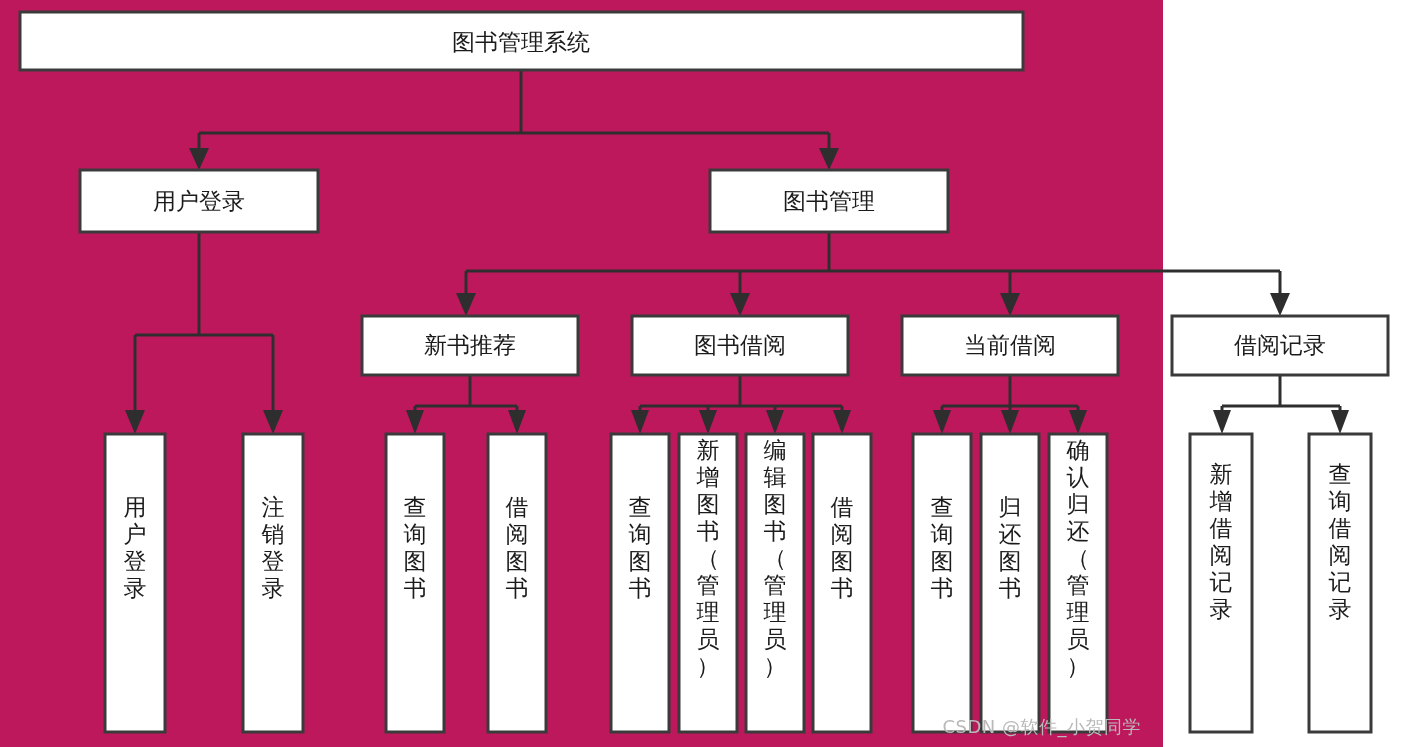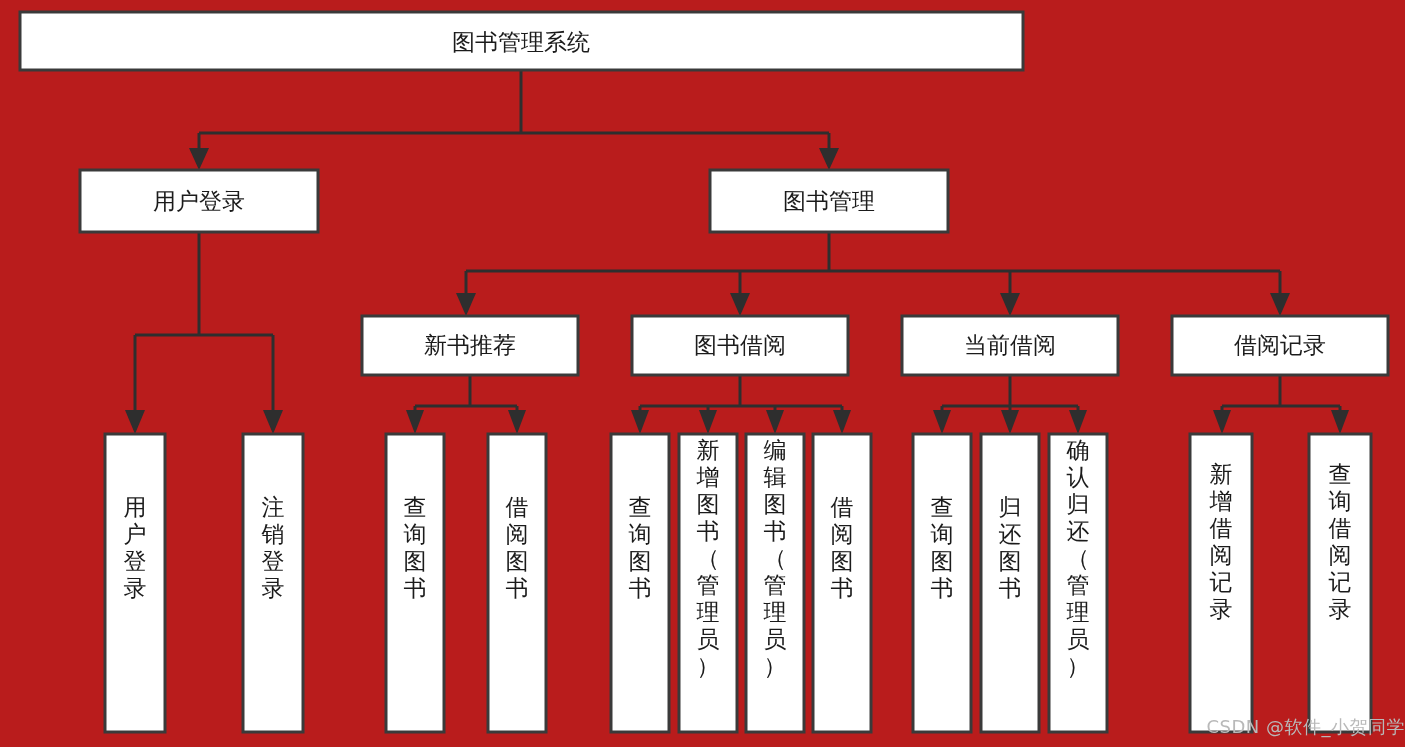--- a/index.html
+++ b/index.html
@@ -8,23 +8,23 @@
     background: #ffffff;
   }
   body {
     width: 1405px;
     height: 747px;
     font-family: "DejaVu Sans", "Liberation Sans", sans-serif;
     overflow: hidden;
   }
   #diagram-root {
     position: relative;
-    width: 1405px;
+    width: 1163px;
     height: 747px;
-    background: #b91c1c;
+    background: #be185d;
   }
   svg#tree-svg {
     position: absolute;
     top: 0;
     left: 0;
     width: 1405px;
     height: 747px;
   }
   .node-box {
     fill: #ffffff;
@@ -48,21 +48,21 @@
     stroke: #2e2e2e;
     stroke-width: 3;
     fill: none;
   }
   .arrow-head {
     fill: #2e2e2e;
     stroke: none;
   }
   .watermark {
     position: absolute;
-    right: 0;
+    right: 22px;
     bottom: 8px;
     font-family: "DejaVu Sans", "Liberation Sans", sans-serif;
     font-size: 18px;
     color: #b9b9b9;
     white-space: nowrap;
     letter-spacing: 0.5px;
   }
 </style>
 </head>
 <body>

